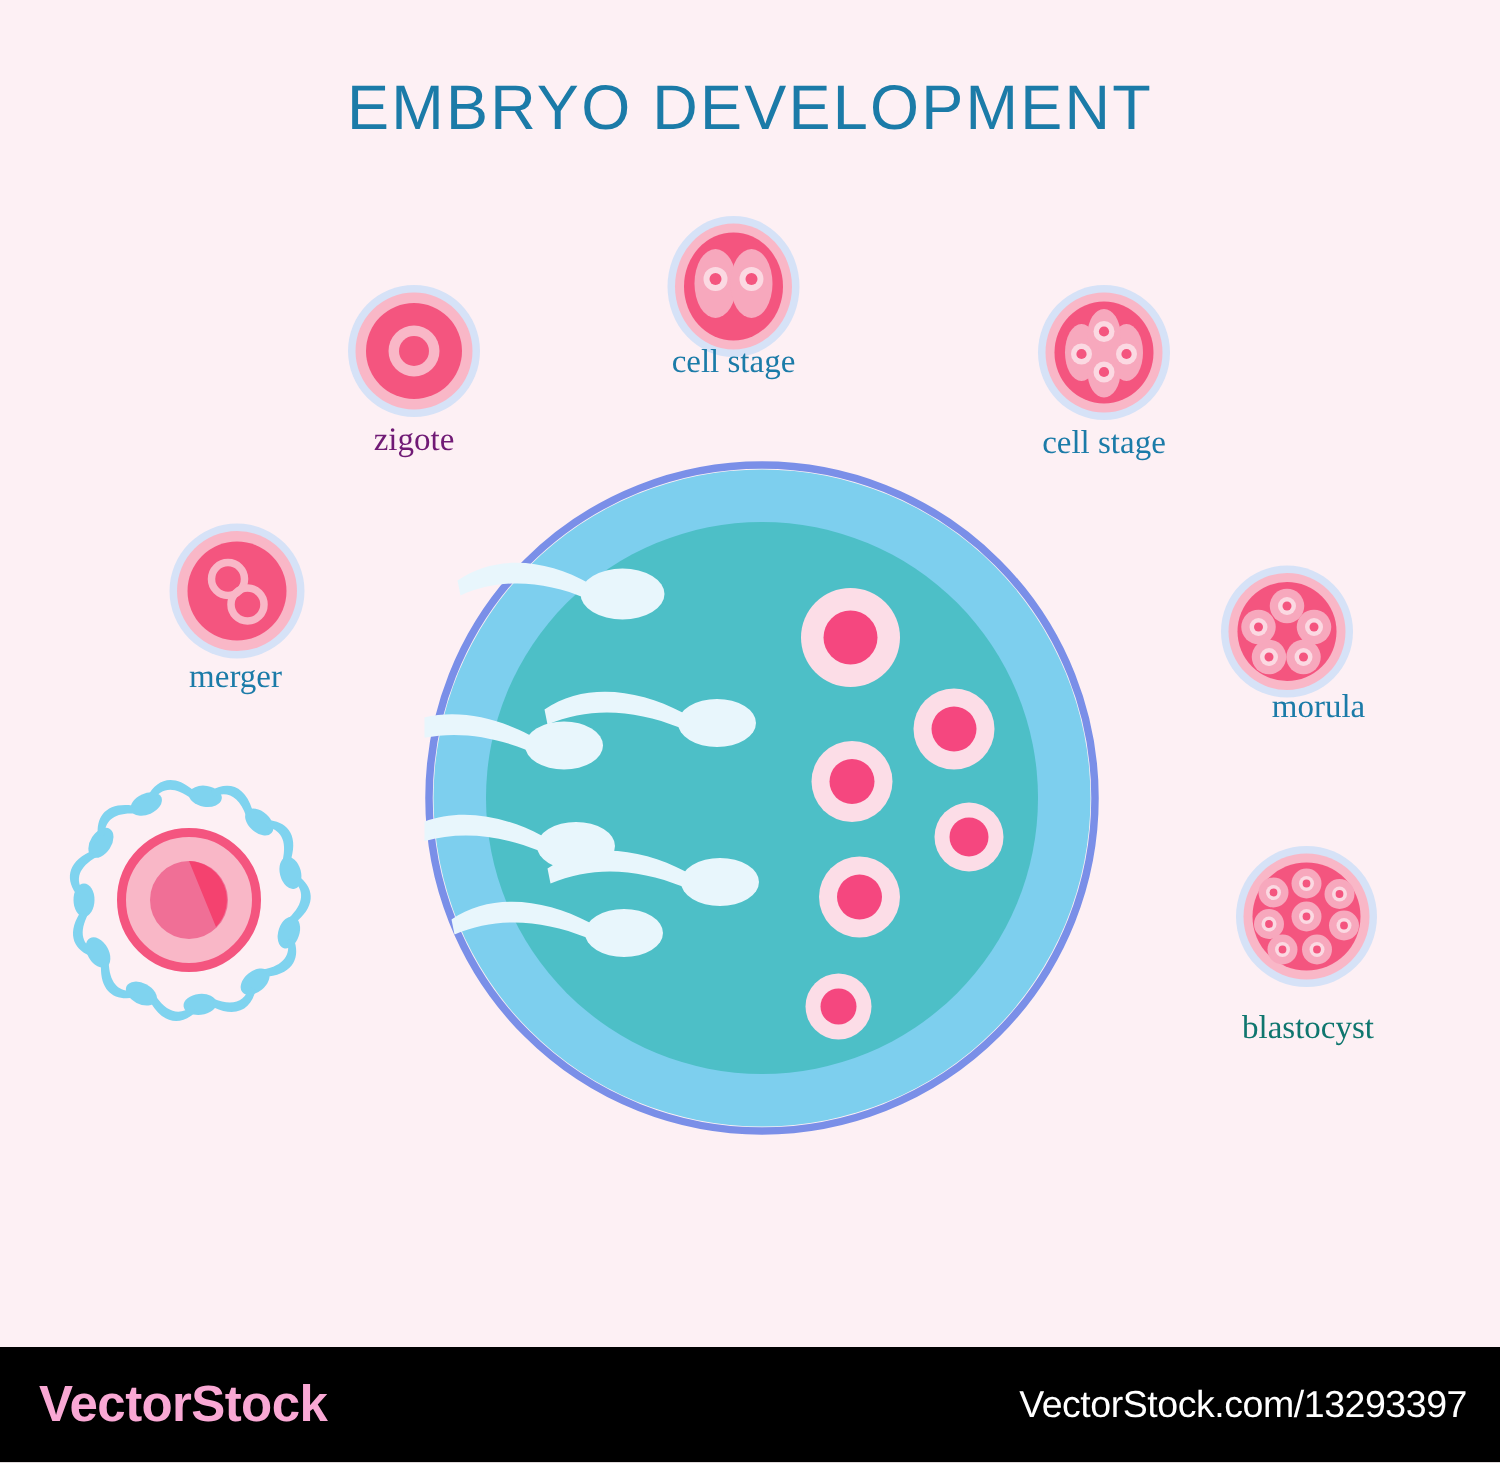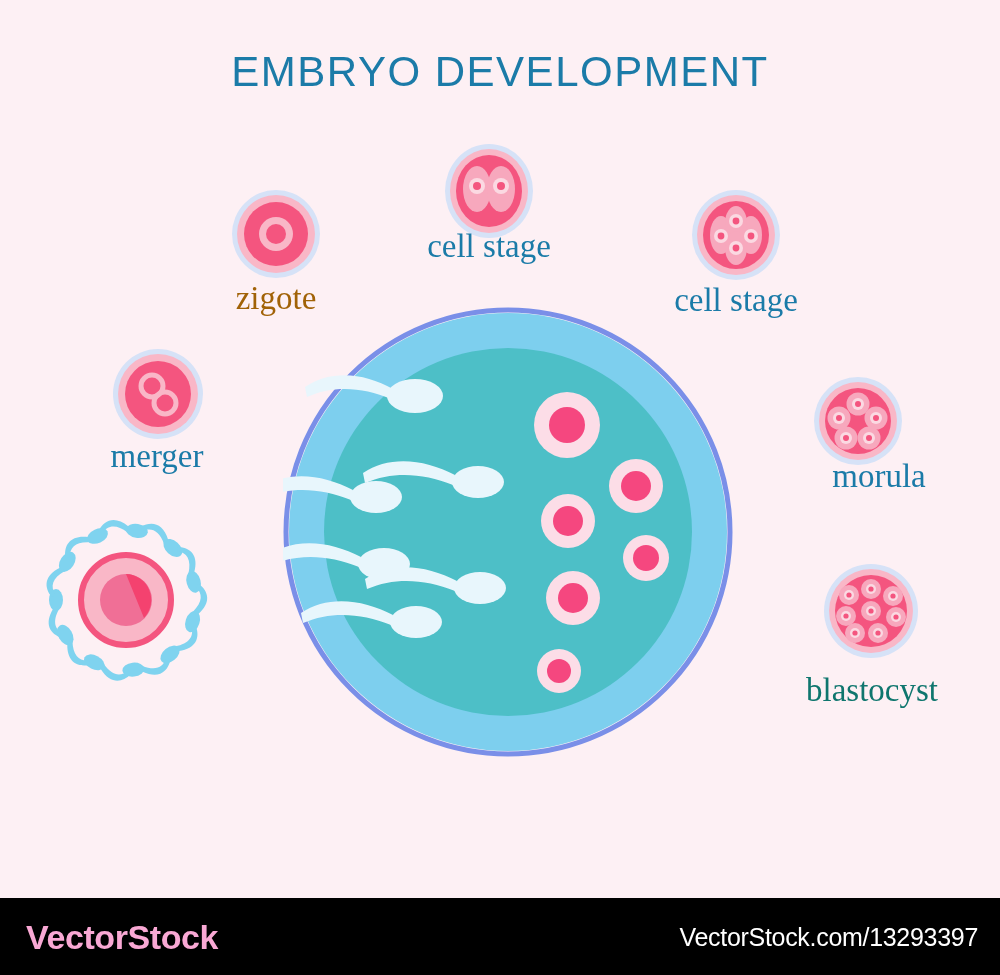--- a/index.html
+++ b/index.html
@@ -35,21 +35,21 @@
     font-family: "Liberation Sans", sans-serif;
     font-size: 42px;
     letter-spacing: 1.5px;
     color: #1b7ba8;
     font-weight: 400;
     white-space: nowrap;
   }
   .label {
     position: absolute;
     font-family: "Liberation Serif", serif;
-    font-size: 33px;
+    font-size: 22px;
     color: #1b7ba8;
     white-space: nowrap;
     text-align: center;
     font-weight: 400;
   }
   .label.ctr {
     transform: translateX(-50%);
   }
   .svgwrap {
     position: absolute;
@@ -238,21 +238,21 @@
 
     <div class="svgwrap" style="left:230px; top:188px;">
       <svg width="92" height="92" viewBox="0 0 92 92" xmlns="http://www.w3.org/2000/svg">
         <circle cx="46" cy="46" r="44" fill="#d6e2f7"></circle>
         <circle cx="46" cy="46" r="39" fill="#f9b7c7"></circle>
         <circle cx="46" cy="46" r="32" fill="#f4557f"></circle>
         <circle cx="46" cy="46" r="17" fill="#f9b7c7"></circle>
         <circle cx="46" cy="46" r="10" fill="#f4557f"></circle>
       </svg>
     </div>
-    <div class="label ctr" style="left: 276px; top: 280px; color: #a16207;">zigote</div>
+    <div class="label ctr" style="left: 276px; top: 280px; color: #701a75;">zigote</div>
 
     <div class="svgwrap" style="left:443px; top:142px;">
       <svg width="92" height="98" viewBox="0 0 92 98" xmlns="http://www.w3.org/2000/svg">
         <ellipse cx="46" cy="49" rx="44" ry="47" fill="#d6e2f7"></ellipse>
         <ellipse cx="46" cy="49" rx="39" ry="42" fill="#f9b7c7"></ellipse>
         <ellipse cx="46" cy="49" rx="33" ry="36" fill="#f4557f"></ellipse>
         <ellipse cx="34" cy="47" rx="14" ry="23" fill="#f7a8bd"></ellipse>
         <ellipse cx="58" cy="47" rx="14" ry="23" fill="#f7a8bd"></ellipse>
         <circle cx="34" cy="44" r="8" fill="#fbd9e2"></circle>
         <circle cx="34" cy="44" r="4" fill="#f4557f"></circle>

